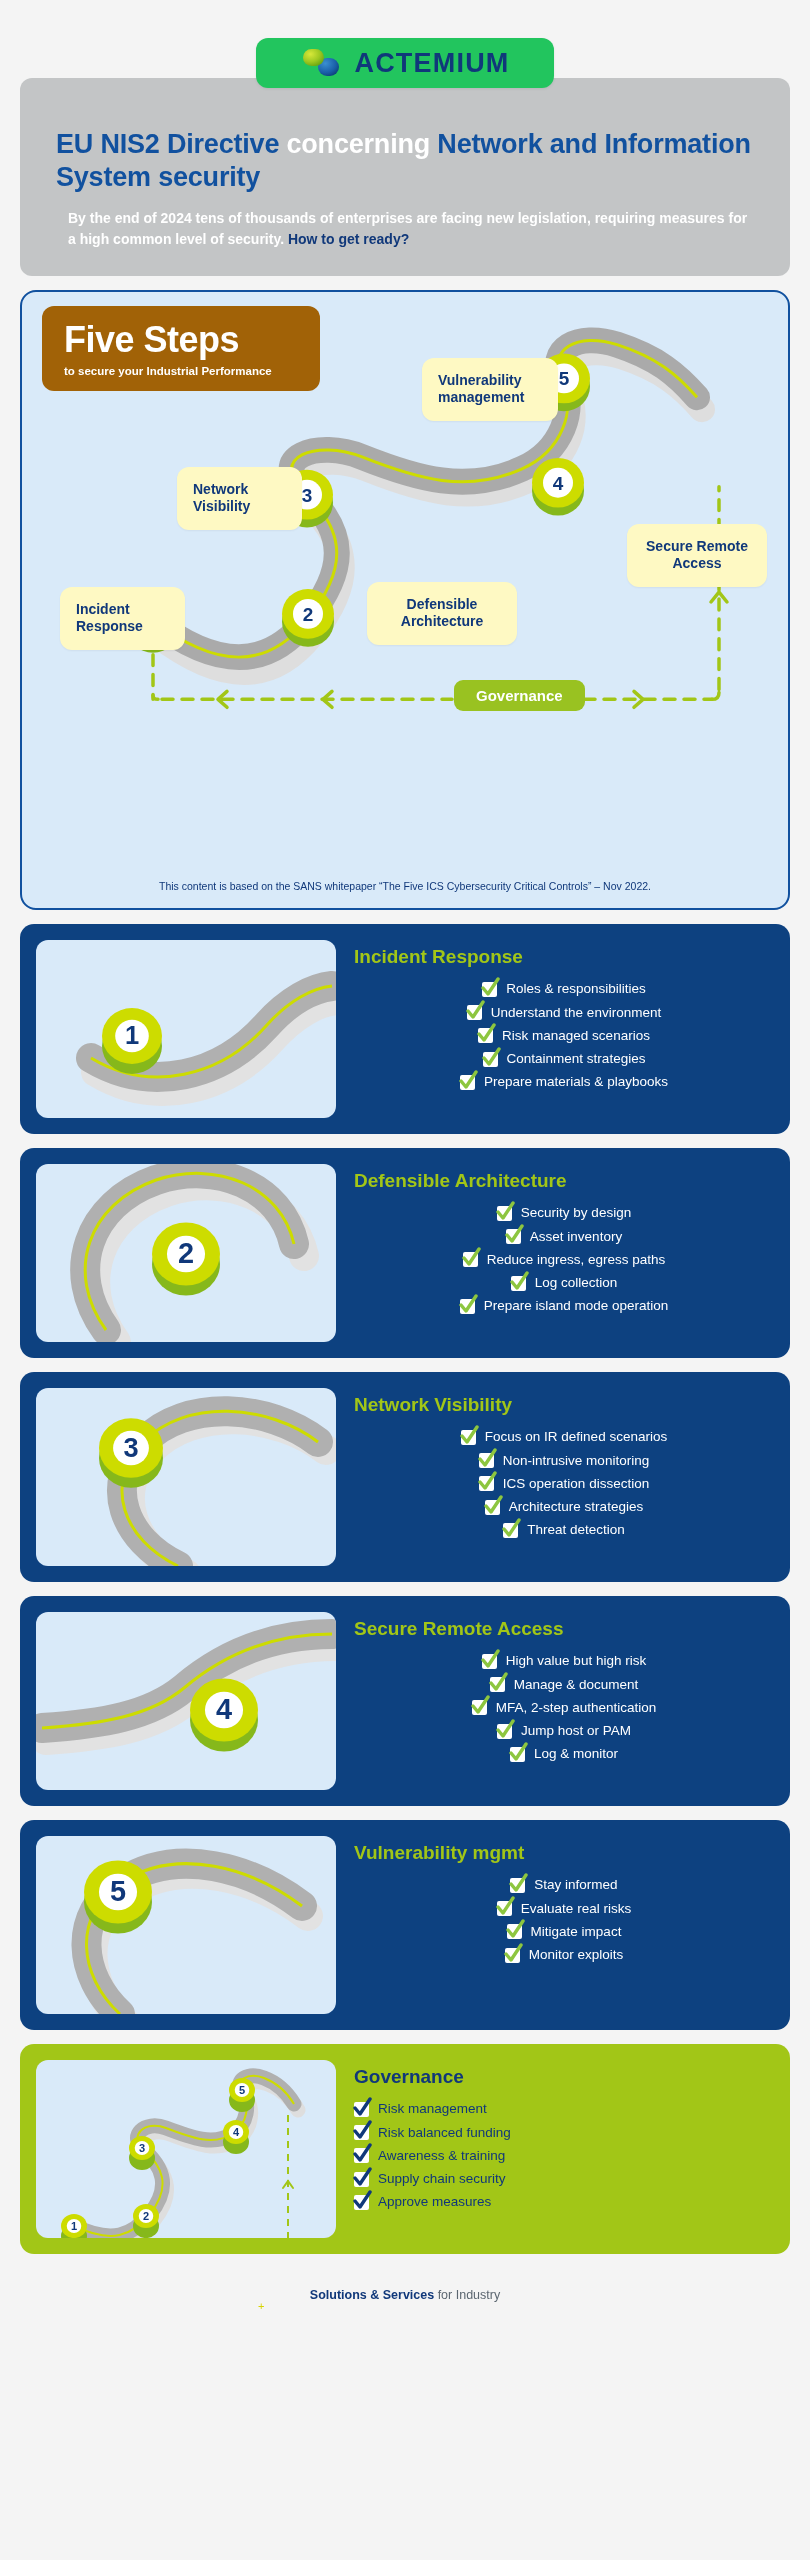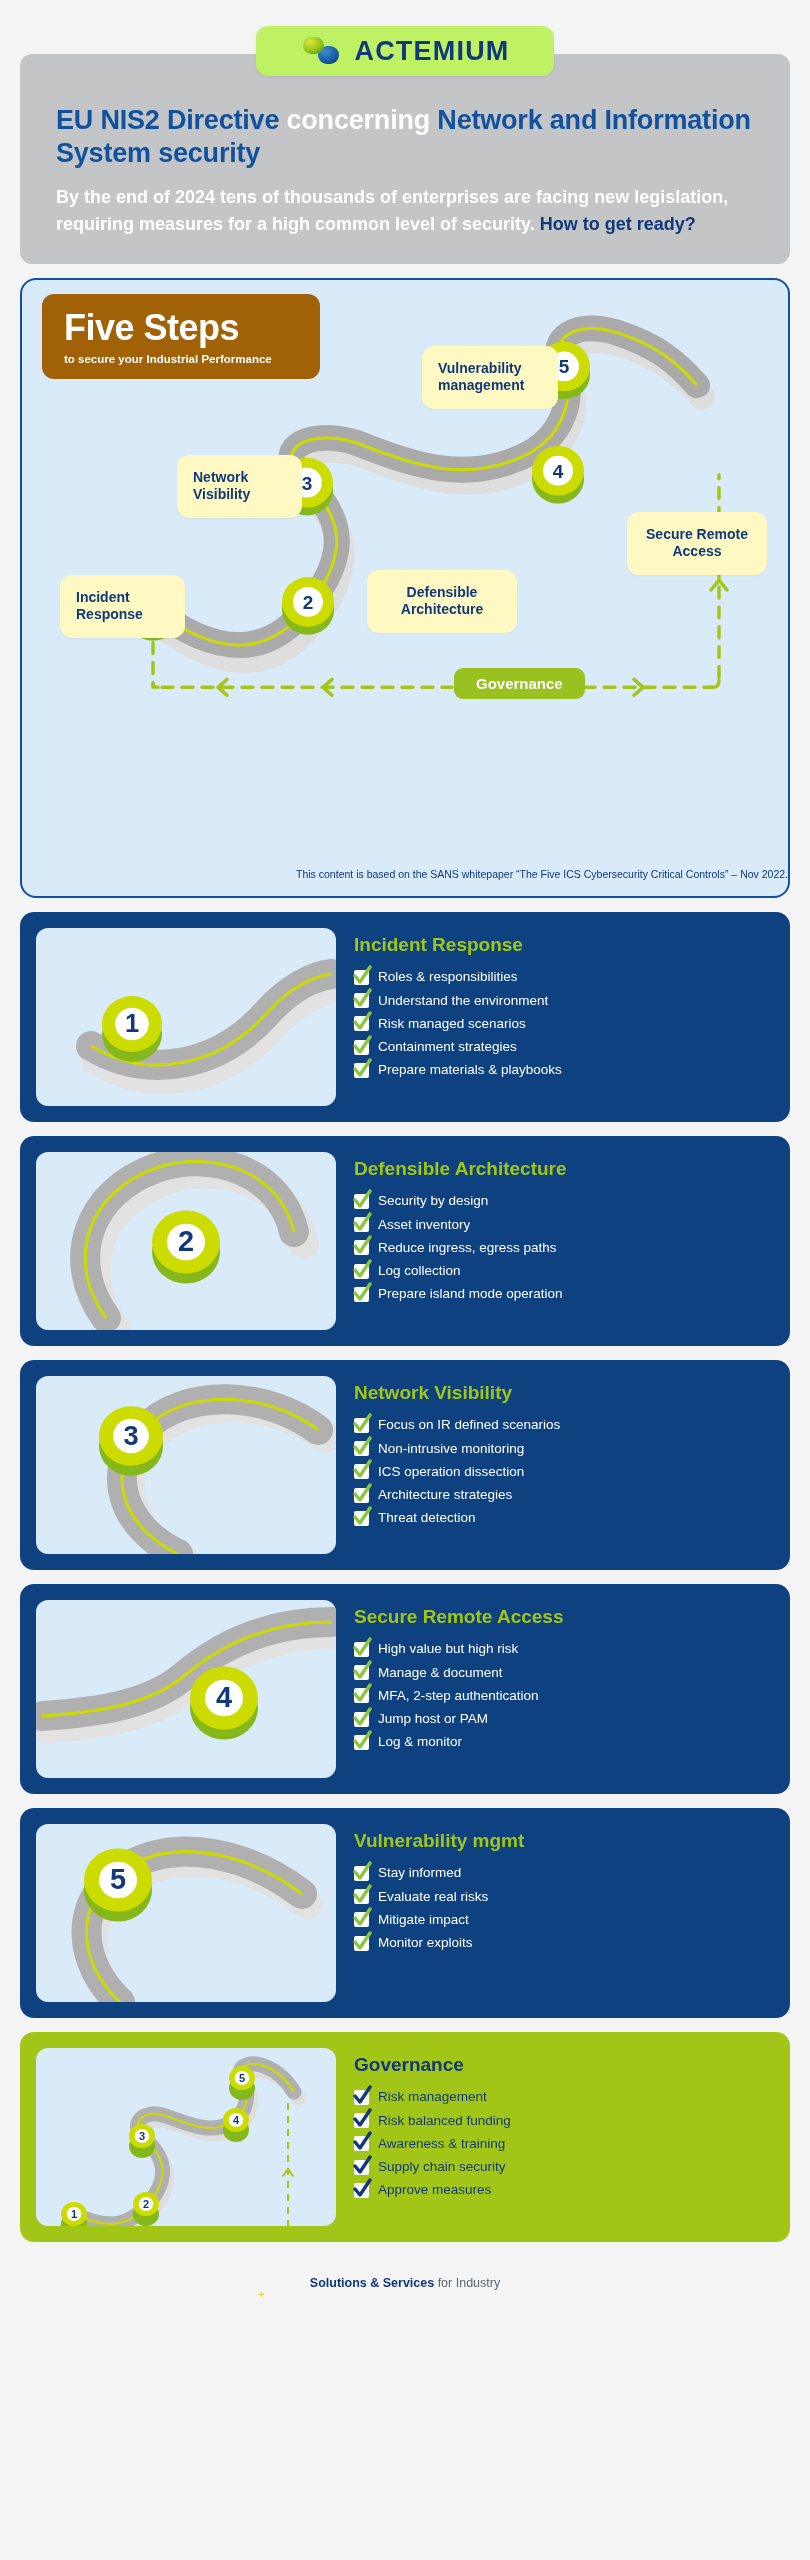--- a/index.html
+++ b/index.html
@@ -27,22 +27,22 @@
   
   .header-wrap {
     position: relative;
     padding-top: 22px;
   }
   .logo-pill {
     position: relative;
     z-index: 5;
     width: 298px;
     height: 50px;
-    margin: 4px auto;
-    background: #bef264;
+    margin: 16px auto;
+    background: #22c55e;
     border-radius: 12px;
     display: flex;
     align-items: center;
     justify-content: center;
     gap: 12px;
     box-shadow: 0 1px 3px rgba(0,0,0,0.08);
   }
   .logo-mark { width: 42px; height: 32px; display:block; }
   .logo-word {
     font-size: 27px;
@@ -60,24 +60,25 @@
   .header-title {
     font-size: 27px;
     line-height: 1.22;
     font-weight: bold;
     color: #11519f;
     letter-spacing: -0.2px;
   }
   .header-title .wht { color: #ffffff; }
   .header-sub {
     margin-top: 14px;
-    font-size: 18px;
+    font-size: 14px;
     line-height: 1.5;
     font-weight: bold;
     color: #ffffff;
+    margin-left: 12px;
   }
   .header-sub .accent { color: #10387a; }
 
   
   .diagram-panel {
     margin-top: 14px;
     background: #d9eaf9;
     border: 2px solid #11519f;
     border-radius: 16px;
     position: relative;
@@ -132,21 +133,21 @@
     background: #99c221;
     color: #ffffff;
     font-weight: bold;
     font-size: 15px;
     padding: 7px 22px;
     border-radius: 9px;
   }
   .diagram-footnote {
     position: absolute;
     left: 0; right: 0; bottom: 16px;
-    text-align: right;
+    text-align: center;
     font-size: 10.5px;
     color: #10387a;
   }
 
   
   .card {
     margin-top: 14px;
     border-radius: 14px;
     padding: 16px;
     display: flex;
@@ -178,21 +179,21 @@
 
   .bullets { list-style: none; }
   .bullets li {
     display: flex;
     align-items: center;
     gap: 9px;
     font-size: 13.5px;
     line-height: 1.2;
     padding: 3.5px 0;
   }
-  .card.blue  .bullets li { color: #ffffff; }
+  .card.blue  .bullets li { color: #ffffff; justify-content: center; }
   .card.green .bullets li { color: #10387a; }
 
   .chk {
     flex: 0 0 15px;
     width: 15px; height: 15px;
     background: #ffffff;
     border-radius: 2px;
     position: relative;
   }
   .chk svg { position: absolute; left: -2px; top: -5px; width: 20px; height: 22px; }

